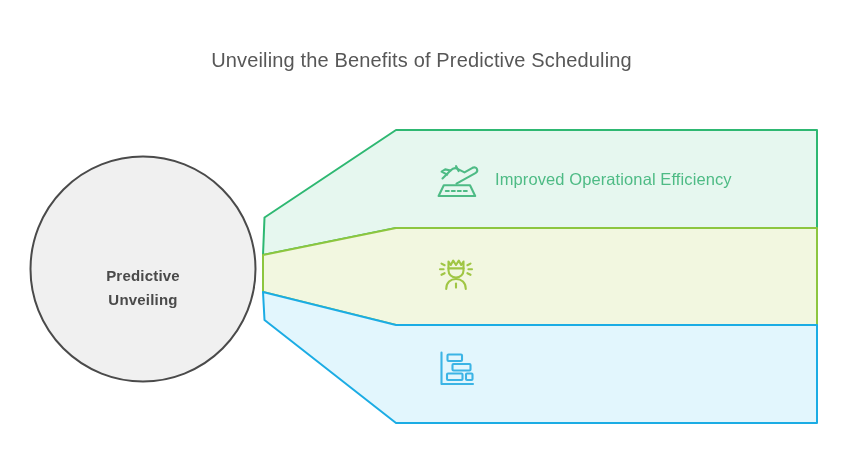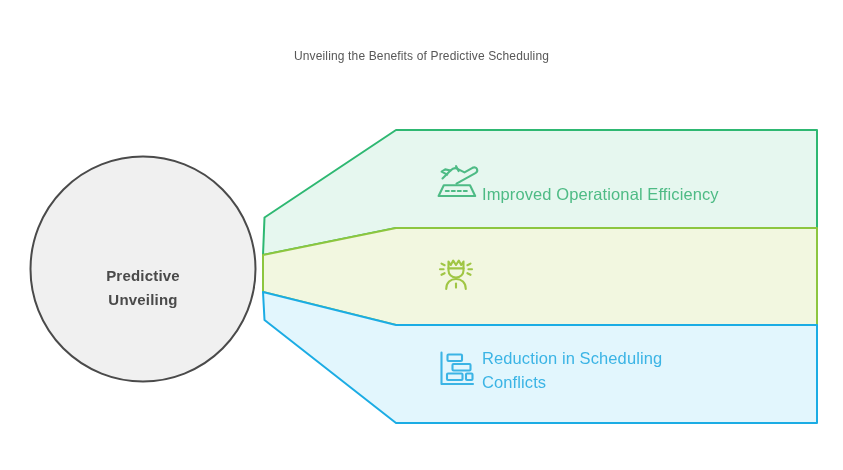--- a/index.html
+++ b/index.html
@@ -32,21 +32,21 @@
     height: 470px;
   }
 
   
   .chart-title {
     position: absolute;
     left: 0;
     top: 49px;
     width: 843px;
     text-align: center;
-    font-size: 12px;
+    font-size: 20px;
     color: #575757;
     letter-spacing: 0.15px;
     font-weight: 400;
     white-space: nowrap;
   }
 
   
   .hub-label {
     position: absolute;
     left: 43px;
@@ -59,21 +59,22 @@
     line-height: 1.58;
     letter-spacing: 0.2px;
     margin-top: 12px;
   }
   .hub-label span { display: block; }
 
   
   .band-row {
     position: absolute;
     display: flex;
-    align-items: flex-end;
+    align-items: center;
+    gap: 13px;
   }
   .band-row .band-icon {
     width: 52px;
     height: 52px;
     flex: 0 0 52px;
     display: block;
   }
   .band-row .band-text {
     font-size: 16.5px;
     line-height: 1.42;
@@ -143,17 +144,15 @@
   <div class="band-row" id="row-2">
     <svg class="band-icon" viewBox="0 0 52 52" fill="none" stroke="#3bb4e5" stroke-width="2.1" stroke-linecap="round" stroke-linejoin="round">
 
       <path d="M11.5 10.5 L11.5 42.0 L43.0 42.0"></path>
 
       <rect x="17.5" y="12.5" width="14.5" height="6.5" rx="1"></rect>
       <rect x="22.5" y="22.0" width="18.0" height="6.5" rx="1"></rect>
       <rect x="17.0" y="31.5" width="15.5" height="6.5" rx="1"></rect>
       <rect x="36.0" y="31.5" width="6.5" height="6.5" rx="1"></rect>
     </svg>
-    <div class="band-text" style="color:#3bb4e5">Reduction in Scheduling
-Conflicts</div>
   </div>
 
 </div>
 
 </body></html>

